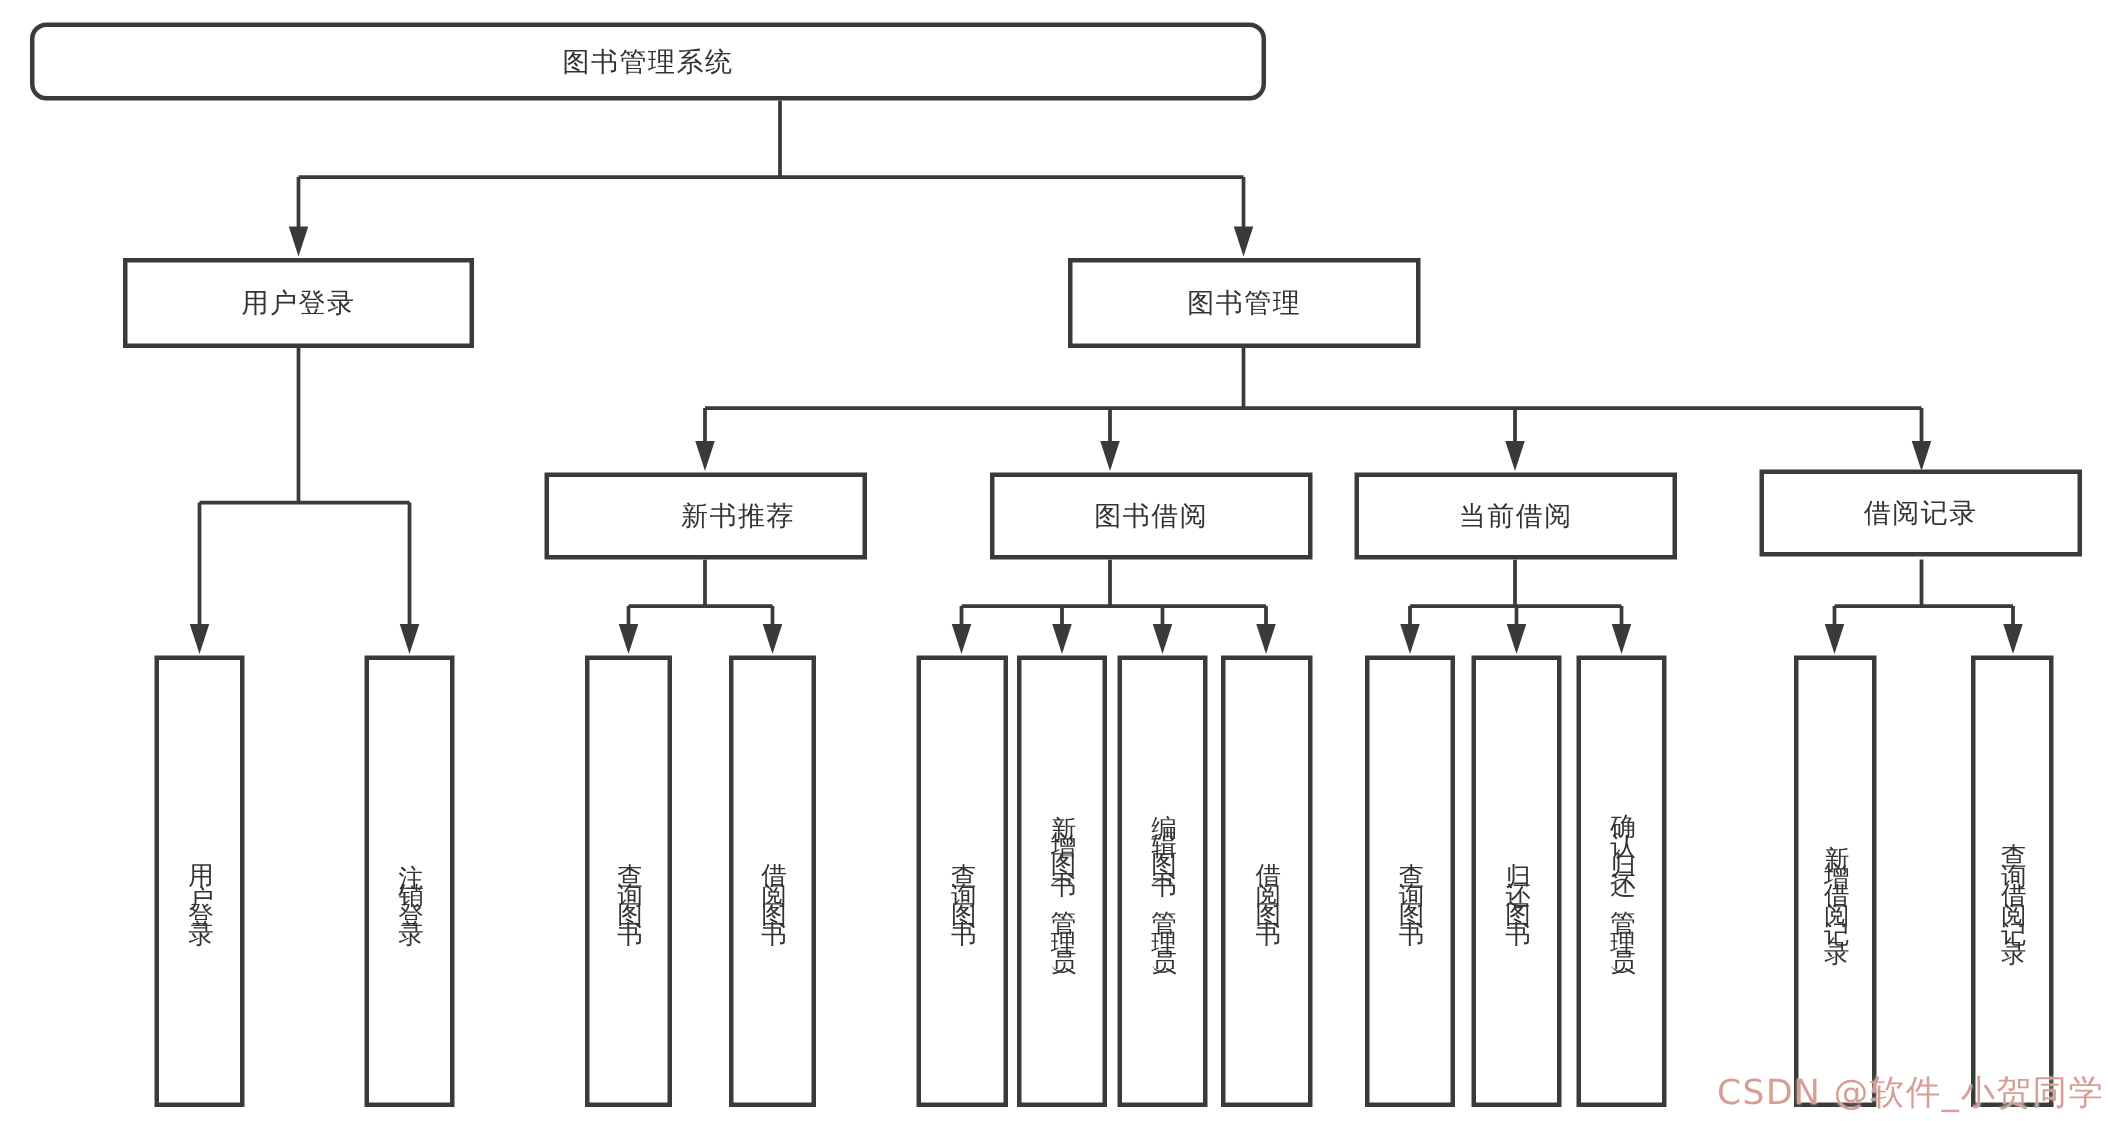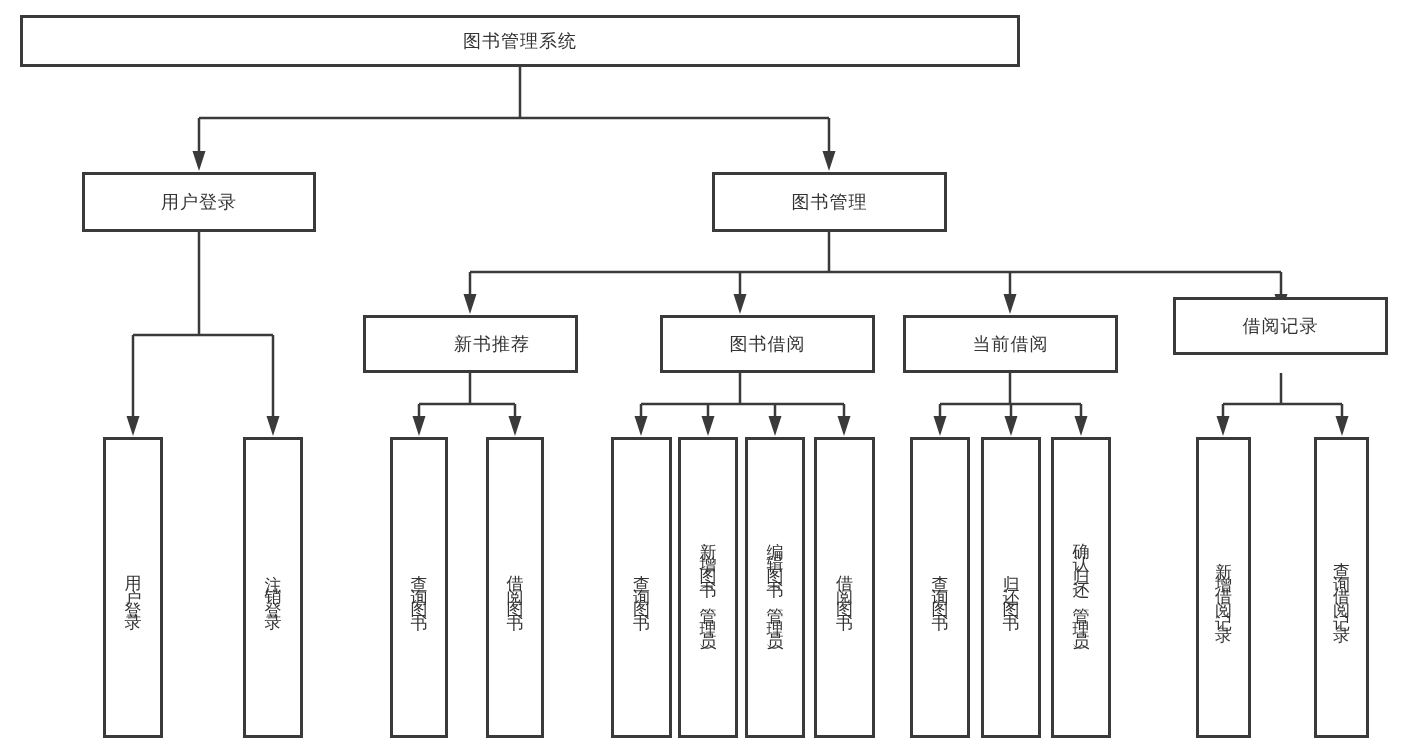--- a/index.html
+++ b/index.html
@@ -84,41 +84,41 @@
       <polygon points="768.5,416 781.5,416 775,436"></polygon>
       <polygon points="837.5,416 850.5,416 844,436"></polygon>
       <polygon points="933.5,416 946.5,416 940,436"></polygon>
       <polygon points="1004.5,416 1017.5,416 1011,436"></polygon>
       <polygon points="1074.5,416 1087.5,416 1081,436"></polygon>
       <polygon points="1216.5,416 1229.5,416 1223,436"></polygon>
       <polygon points="1335.5,416 1348.5,416 1342,436"></polygon>
     </g>
   </svg>
 
-  <div class="node" style="left:20px;top:15px;width:1000px;height:52px;">
+  <div class="node" style="left:20px;top:15px;width:824px;height:52px;border-radius:11px;">
     <span>图书管理系统</span>
   </div>
 
   <div class="node" style="left:82px;top:172px;width:234px;height:60px;">
     <span>用户登录</span>
   </div>
   <div class="node" style="left:712px;top:172px;width:235px;height:60px;align-items:center;">
     <span>图书管理</span>
   </div>
 
   <div class="node" style="left:363px;top:315px;width:215px;height:58px;padding-left:43px;">
     <span>新书推荐</span>
   </div>
   <div class="node" style="left:660px;top:315px;width:215px;height:58px;">
     <span>图书借阅</span>
   </div>
   <div class="node" style="left:903px;top:315px;width:215px;height:58px;">
     <span>当前借阅</span>
   </div>
-  <div class="node" style="left:1173px;top:297px;width:215px;height:58px;text-align:right;">
+  <div class="node" style="left:1173px;top:313px;width:215px;height:58px;text-align:right;">
     <span>借阅记录</span>
   </div>
 
   <div class="node vnode" style="left:103px;top:437px;width:60px;height:301px;">
     <span class="vtext">用户登录</span>
   </div>
   <div class="node vnode" style="left:243px;top:437px;width:60px;height:301px;">
     <span class="vtext">注销登录</span>
   </div>
 
@@ -152,14 +152,15 @@
     <span class="vtext">确认归还（管理员）</span>
   </div>
 
   <div class="node vnode" style="left:1196px;top:437px;width:55px;height:301px;">
     <span class="vtext">新增借阅记录</span>
   </div>
   <div class="node vnode" style="left:1314px;top:437px;width:55px;height:301px;">
     <span class="vtext">查询借阅记录</span>
   </div>
 
+  <div class="watermark">CSDN @软件_小贺同学</div>
 
 </div>
 
 </body></html>

